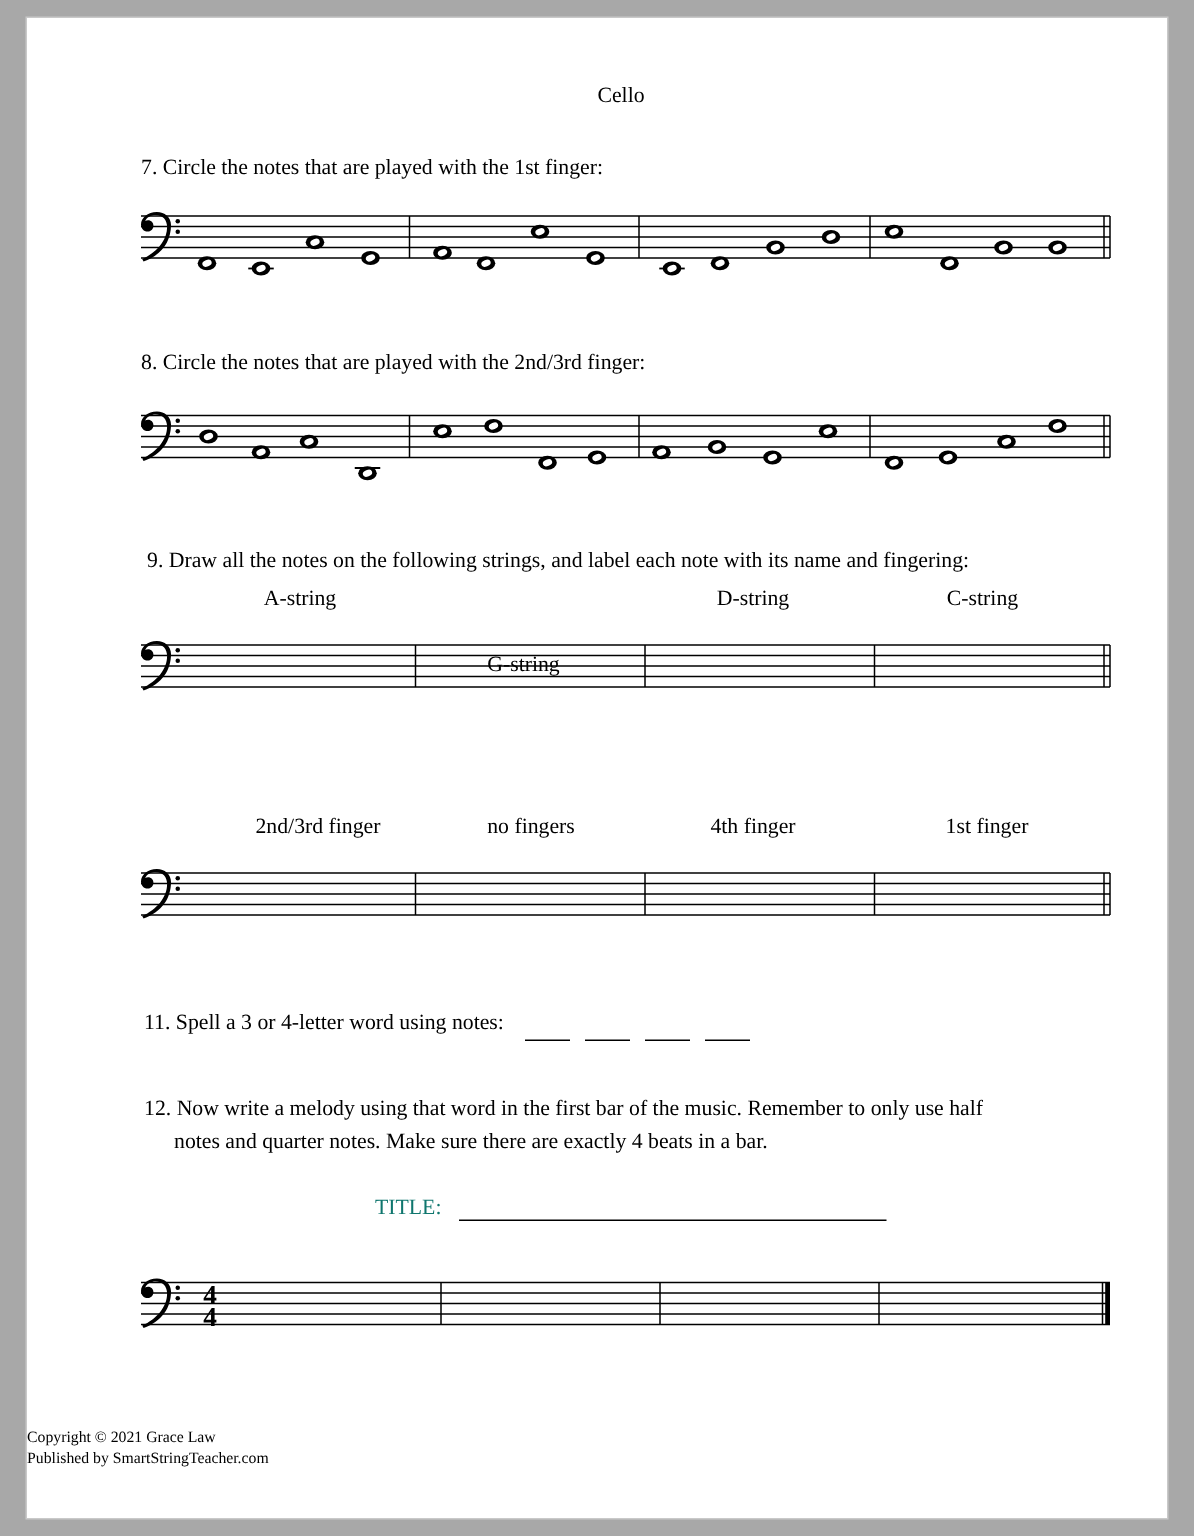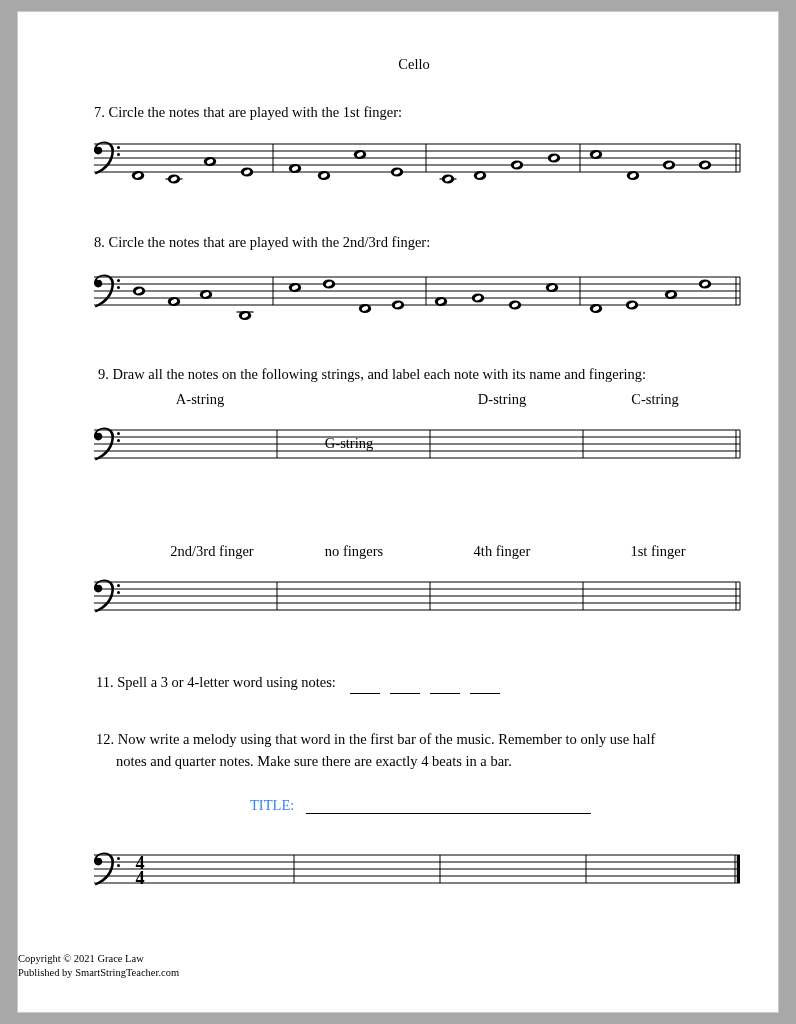--- a/index.html
+++ b/index.html
@@ -50,21 +50,21 @@
   }
   .staff-wrap { position: absolute; left: 0; top: 0; }
   .blank-line {
     display: inline-block;
     border-bottom: 1.6px solid #000;
     vertical-align: bottom;
   }
   .title-row {
     position: absolute;
     font-size: 14.5px;
-    color: #3b82f6;
+    color: #0f766e;
     white-space: nowrap;
   }
   .footer {
     position: absolute;
     left: 0;
     width: 760px;
     font-size: 10.5px;
     line-height: 1.35;
     color: #000;
   }

